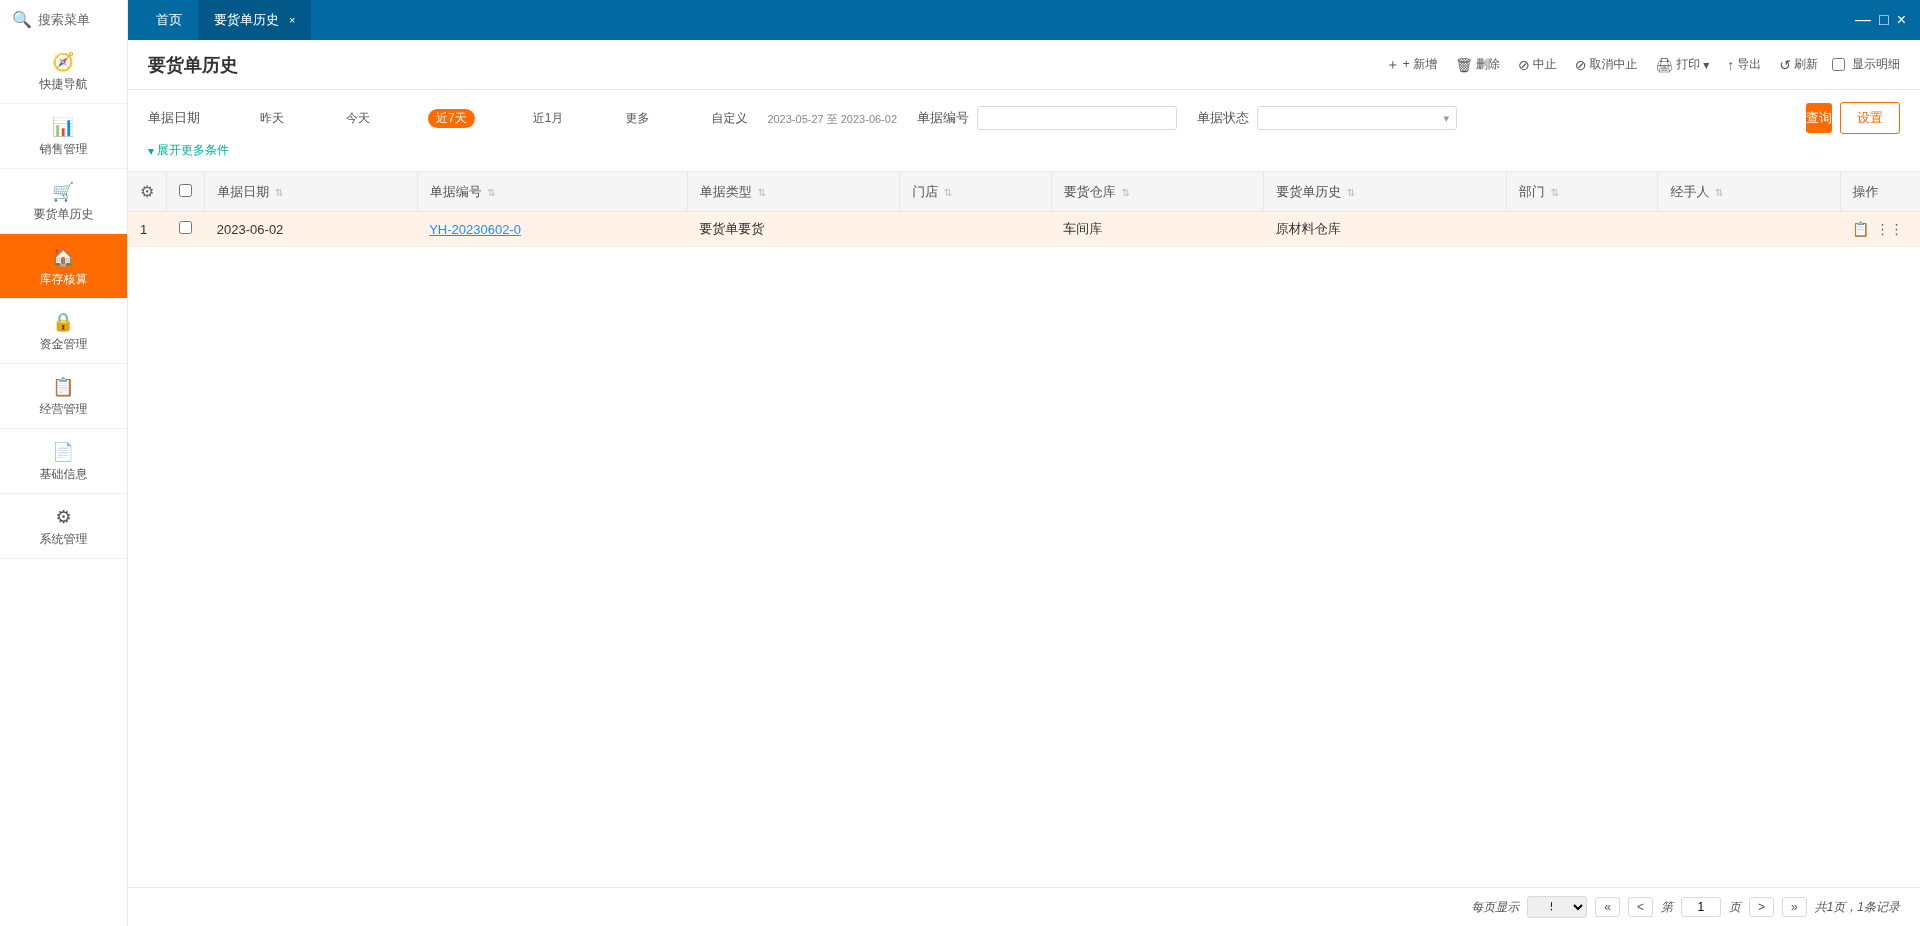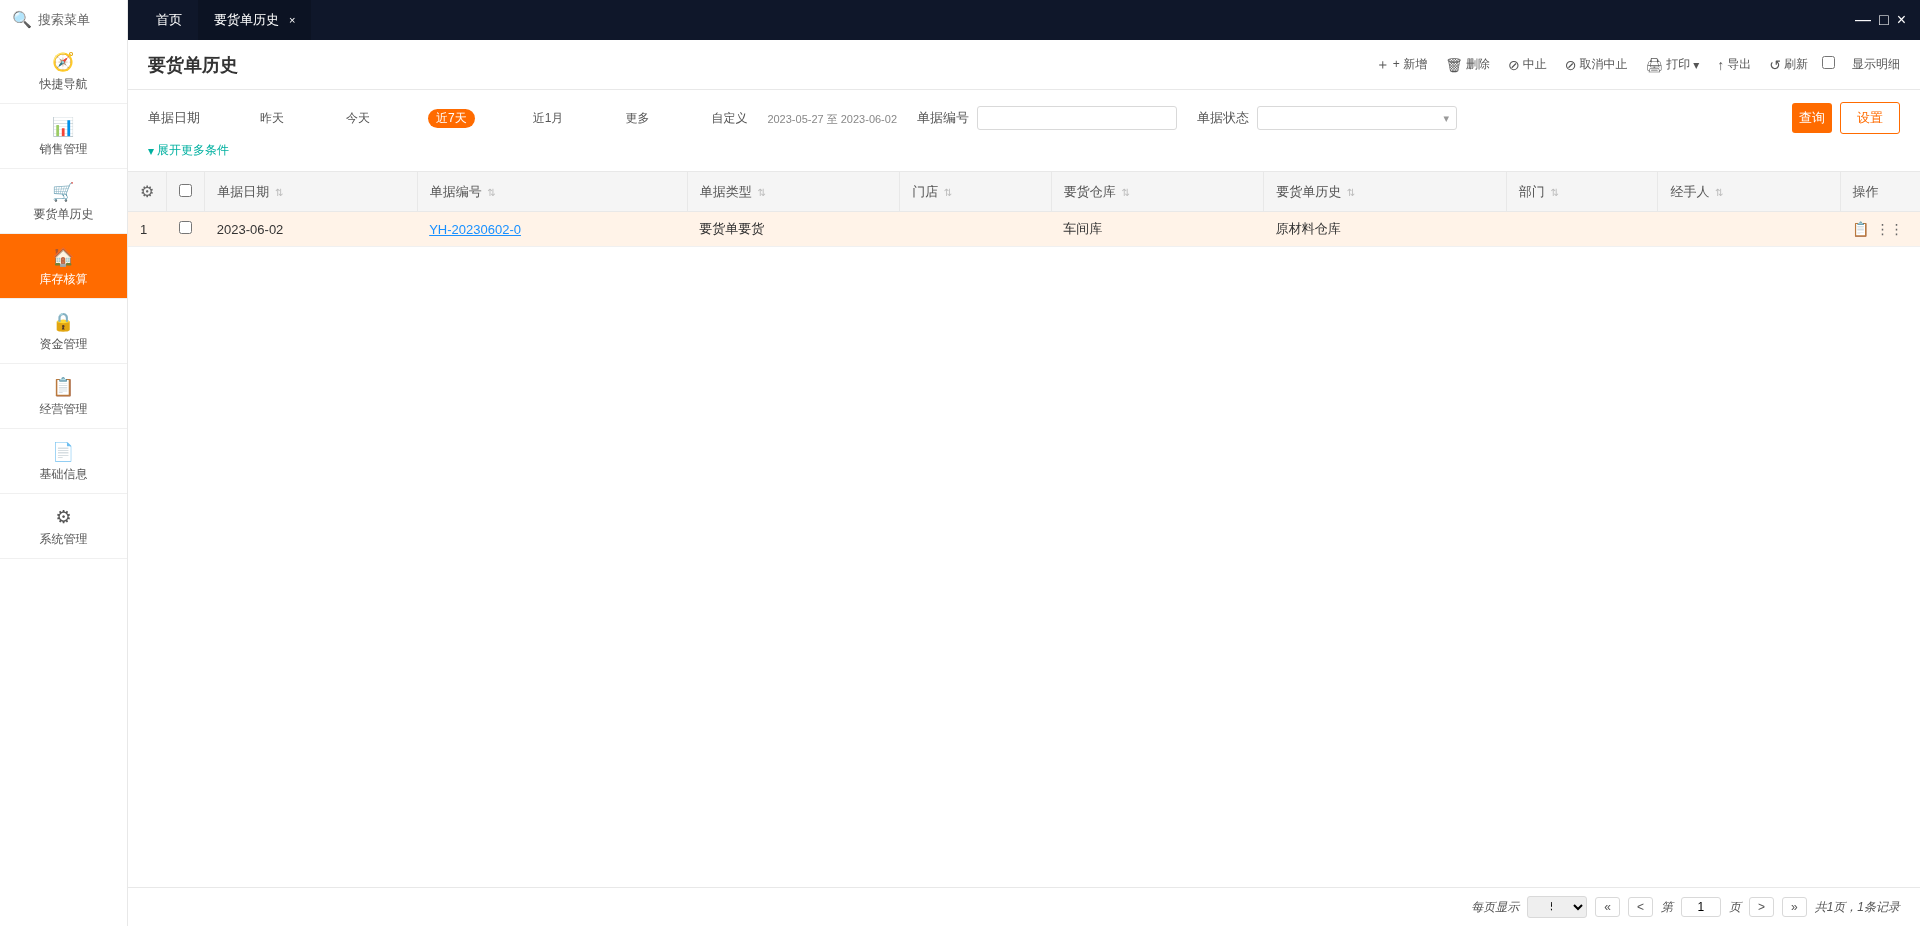--- a/index.html
+++ b/index.html
@@ -28,21 +28,21 @@
     
     .main-content {
       flex: 1;
       display: flex;
       flex-direction: column;
       overflow: hidden;
     }
 
     
     .top-bar {
-      background: #0f172a;
+      background: #0369a1;
       height: 40px;
       display: flex;
       align-items: center;
       padding: 2px 12px;
       gap: 0;
       flex-shrink: 0;
     }
     .tab-item {
       display: flex;
       align-items: center;
@@ -101,35 +101,35 @@
       cursor: pointer;
       color: #555;
       font-size: 12px;
       padding: 2px 4px;
     }
     .toolbar-btn .icon { font-size: 14px; }
     .btn-primary {
       background: #ff6b00;
       color: #fff;
       border: none;
-      padding: 6px 7px;
+      padding: 6px 0;
       border-radius: 3px;
       cursor: pointer;
       font-size: 13px;
     }
     .btn-secondary {
       background: #fff;
       color: #ff6b00;
       border: 1px solid #ff6b00;
       padding: 6px 16px;
       border-radius: 3px;
       cursor: pointer;
       font-size: 13px;
     }
-    .checkbox-label { display: flex; align-items: flex-start; gap: 17px; cursor: pointer; font-size: 12px; color: #555; }
+    .checkbox-label { display: flex; align-items: center; gap: 7px; cursor: pointer; font-size: 12px; color: #555; }
 
     
     .filter-area {
       background: #fff;
       padding: 12px 20px;
       border-bottom: 1px solid #e8e8e8;
       flex-shrink: 0;
     }
     .filter-row {
       display: flex;

